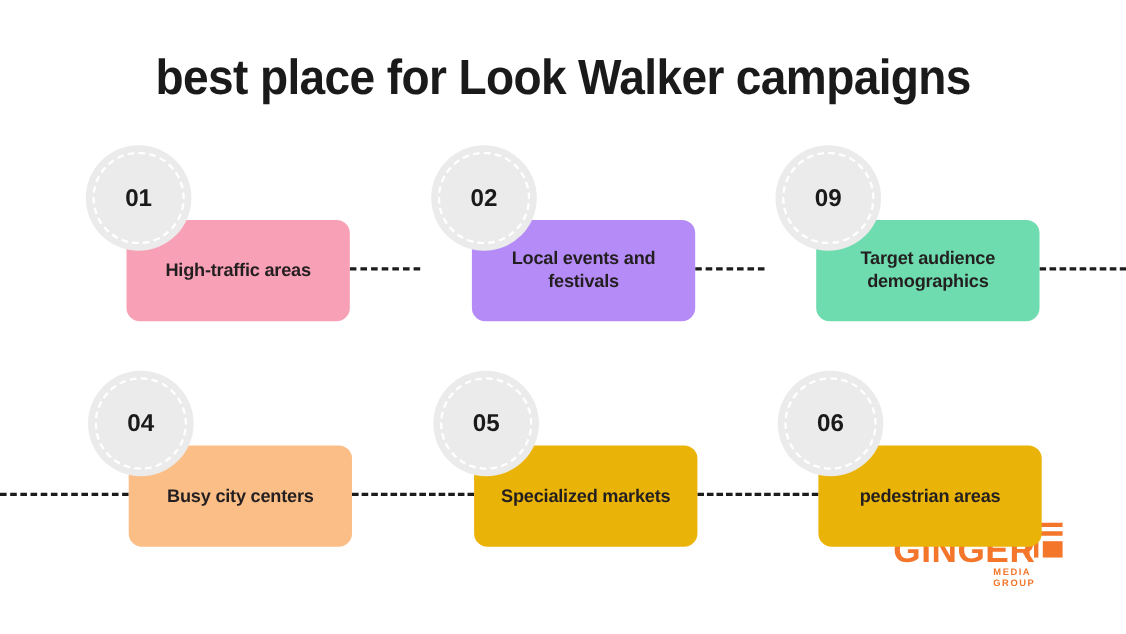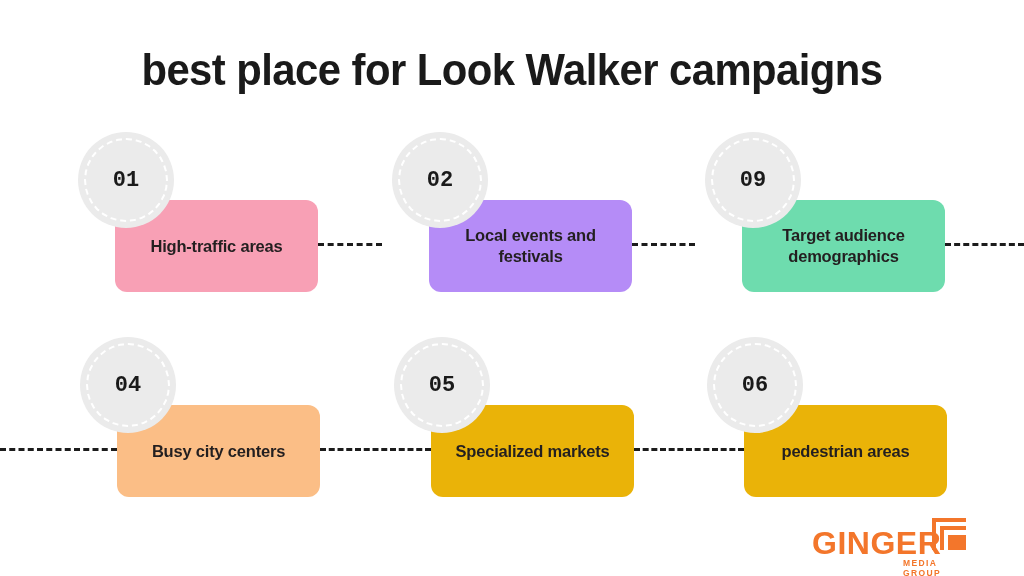--- a/index.html
+++ b/index.html
@@ -114,29 +114,29 @@
     height: 84px;
     border-radius: 50%;
     border: 2.5px dashed #ffffff;
     pointer-events: none;
   }
   .badge-number {
     position: relative;
     font-size: 22px;
     font-weight: bold;
     color: #1a1a1a;
-    font-family: Liberation Mono, monospace;
+    font-family: Liberation Sans, sans-serif;
     z-index: 3;
   }
 
   
   .logo {
     position: absolute;
     left: 812px;
-    top: 518px;
+    top: 475px;
     width: 160px;
     height: 58px;
   }
   .logo-wordmark {
     position: absolute;
     left: 0;
     top: 8px;
     font-size: 32px;
     line-height: 34px;
     font-weight: bold;

